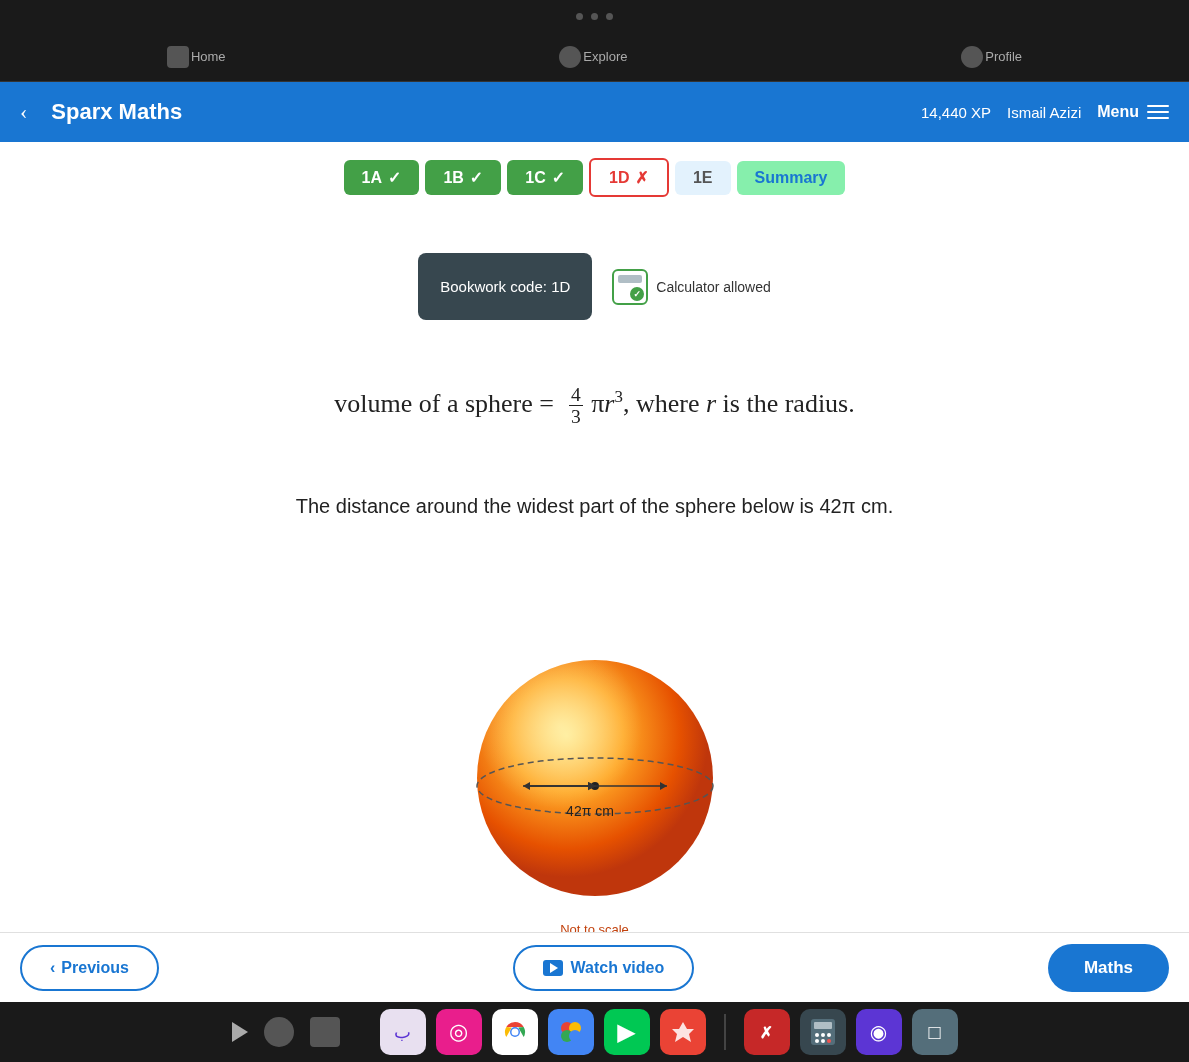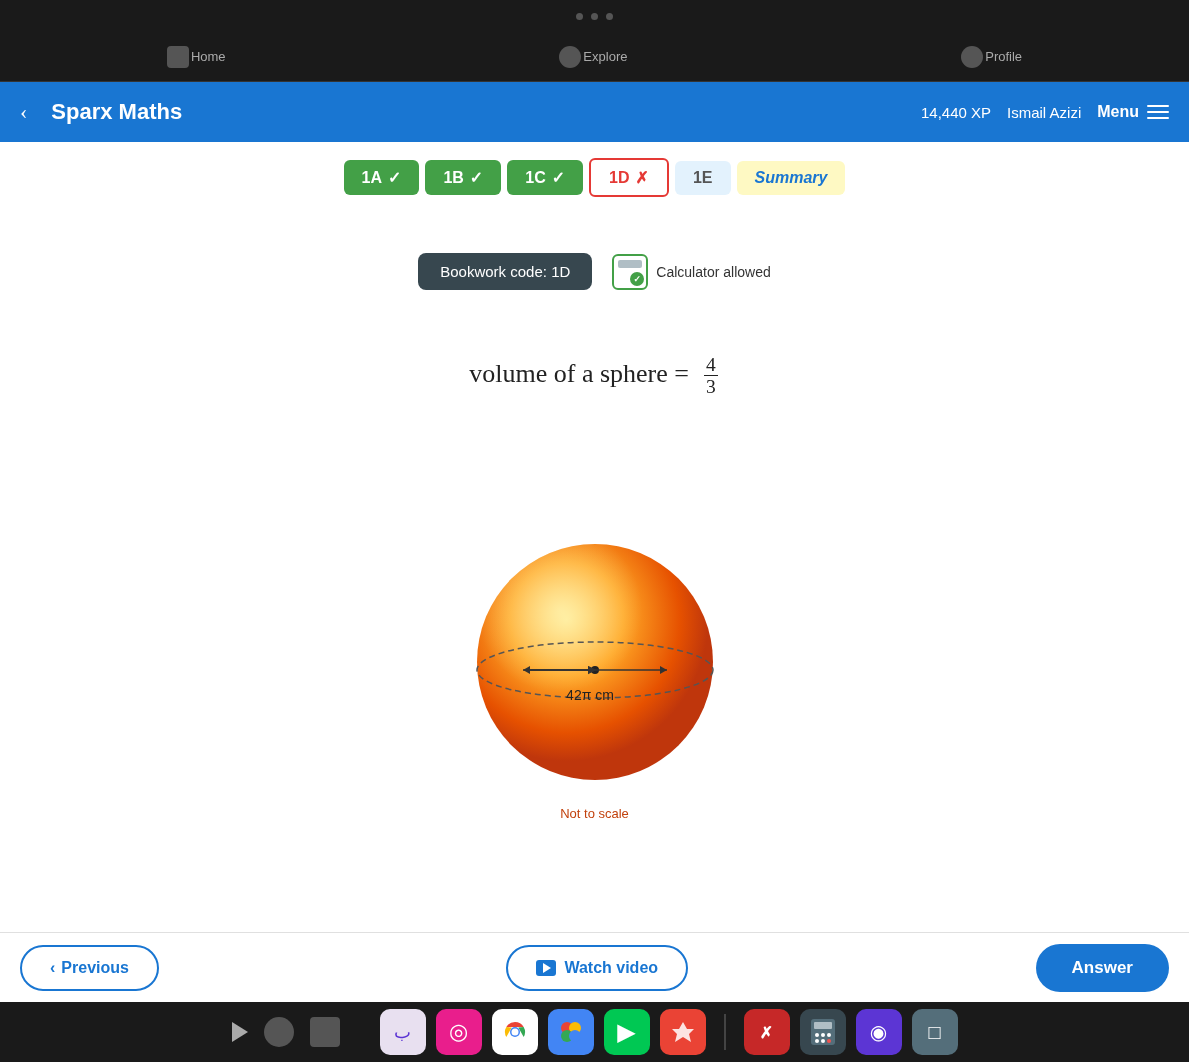--- a/index.html
+++ b/index.html
@@ -134,33 +134,33 @@
       font-weight: 600;
       cursor: pointer;
       display: flex;
       align-items: center;
       gap: 6px;
       border: none;
     }
     .tab-green { background: #43a047; color: white; }
     .tab-red { background: white; color: #e53935; border: 2px solid #e53935; }
     .tab-plain { background: #e3f2fd; color: #555; }
-    .tab-summary { background: #fef9c3; color: #1976d2; font-style: italic; }
+    .tab-summary { background: #86efac; color: #1976d2; }
 
     
     .bookwork-row {
       display: flex;
       align-items: center;
       gap: 20px;
       margin-bottom: 20px;
     }
     .bookwork-btn {
       background: #37474f;
       color: white;
-      padding: 10px 22px;
+      padding: 25px 22px;
       border-radius: 8px;
       font-family: sans-serif;
       font-size: 15px;
       font-weight: 500;
       border: none;
       cursor: pointer;
     }
     .calculator-badge {
       display: flex;
       align-items: center;
@@ -457,22 +457,26 @@
       <span>Calculator allowed</span>
     </div>
   </div>
 
   <div class="formula-text">
     <span>volume of a sphere =&nbsp;</span>
     <span class="frac">
       <span class="num">4</span>
       <span class="den">3</span>
     </span>
-  </div>
-
+    <span>π<i>r</i><sup>3</sup>,&nbsp;where <i>r</i> is the radius.</span>
+  </div>
+
+  <div class="problem-text">
+    <span>The distance around the widest part of the sphere below is 42π cm.</span>
+  </div>
   <br>
 
   <div class="sphere-container">
     <svg class="sphere-svg" viewBox="0 0 280 280">
       <defs>
         <radialGradient id="sphereGrad" cx="38%" cy="32%" r="60%">
           <stop offset="0%" stop-color="#ffe082"></stop>
           <stop offset="40%" stop-color="#ffa726"></stop>
           <stop offset="80%" stop-color="#e65100"></stop>
           <stop offset="100%" stop-color="#bf360c"></stop>
@@ -517,21 +521,21 @@
 <div class="action-bar">
   <button class="prev-btn">
     <span>‹</span>
     <span>Previous</span>
   </button>
   <button class="watch-btn">
     <div class="watch-icon"></div>
     <span>Watch video</span>
   </button>
   <button class="answer-btn">
-    <span>Answer</span>
+    <span>Maths</span>
   </button>
 </div>
 
 <div class="bottom-bar">
   <div class="nav-controls">
     <div class="nav-ctrl triangle"></div>
     <div class="nav-ctrl circle"></div>
     <div class="nav-ctrl square"></div>
   </div>
   <div class="app-icon" style="background:#e8e0f0; color:#5c35d4; font-size:18px; font-family:serif;">ب</div>

